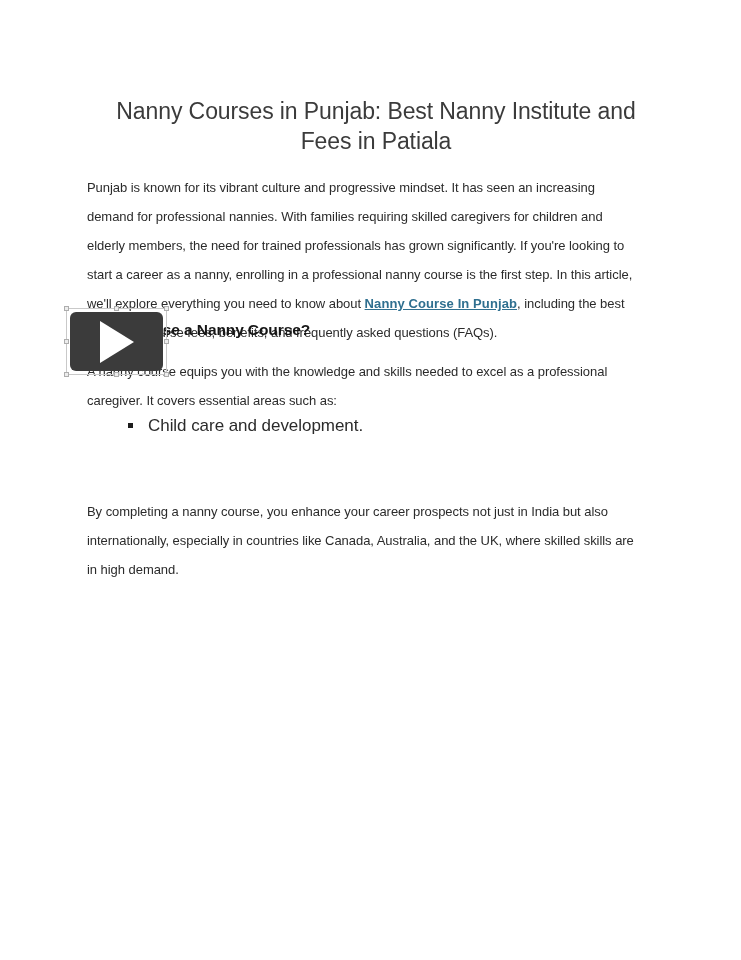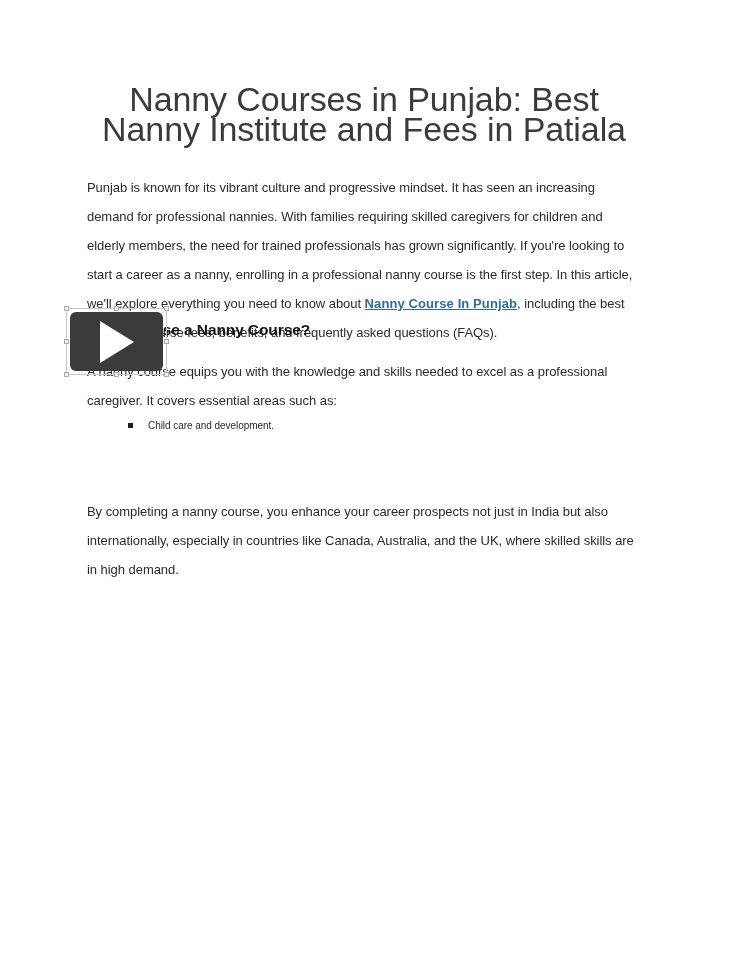--- a/index.html
+++ b/index.html
@@ -27,28 +27,28 @@
 
   .content {
     position: absolute;
     left: 87px;
     top: 0;
     width: 554px;
   }
 
   
   .doc-title {
-    margin: 0;
+    margin: 12px;
     padding: 0;
     position: absolute;
     left: -1px;
     top: 84px;
     width: 556px;
     text-align: center;
-    font-size: 34px;
+    font-size: 23px;
     line-height: 30px;
     font-weight: 400;
     color: #3b3b3b;
     letter-spacing: -0.1px;
   }
 
   
   .para {
     position: absolute;
     margin: 0;
@@ -90,21 +90,21 @@
     position: absolute;
     top: 417px;
     left: 0;
     margin: 0;
     padding: 0;
     list-style: none;
   }
   .bullet-item {
     position: relative;
     padding-left: 61px;
-    font-size: 10px;
+    font-size: 17px;
     line-height: 17.1px;
     color: #2b2b2b;
     letter-spacing: -0.05px;
     margin: 0 0 0.5px 0;
   }
   .bullet-marker {
     position: absolute;
     left: 41px;
     top: 6px;
     width: 5px;

